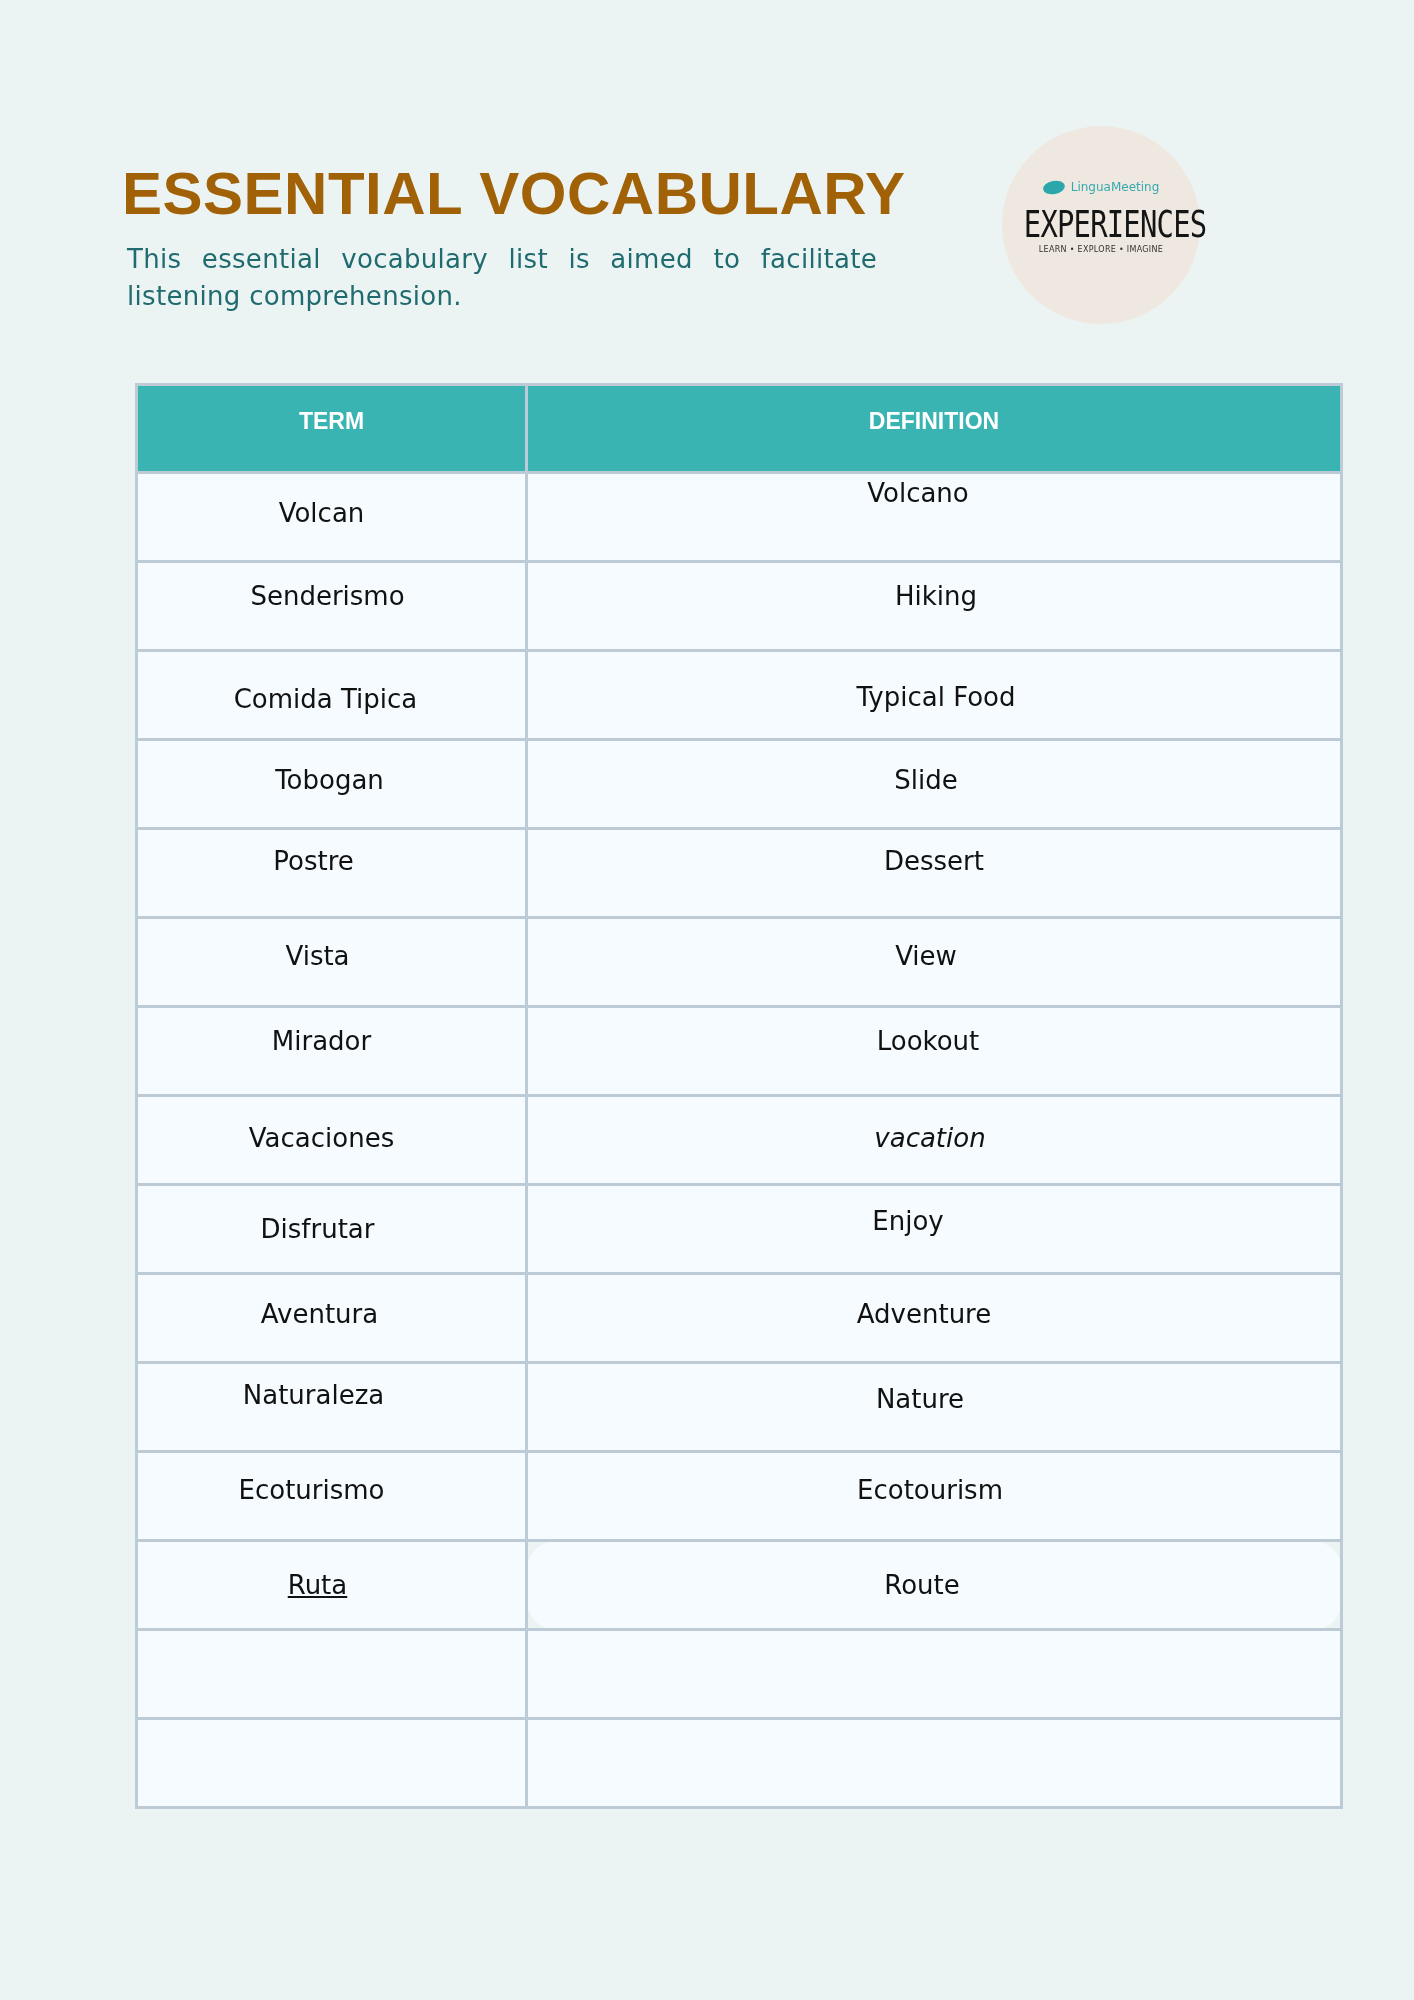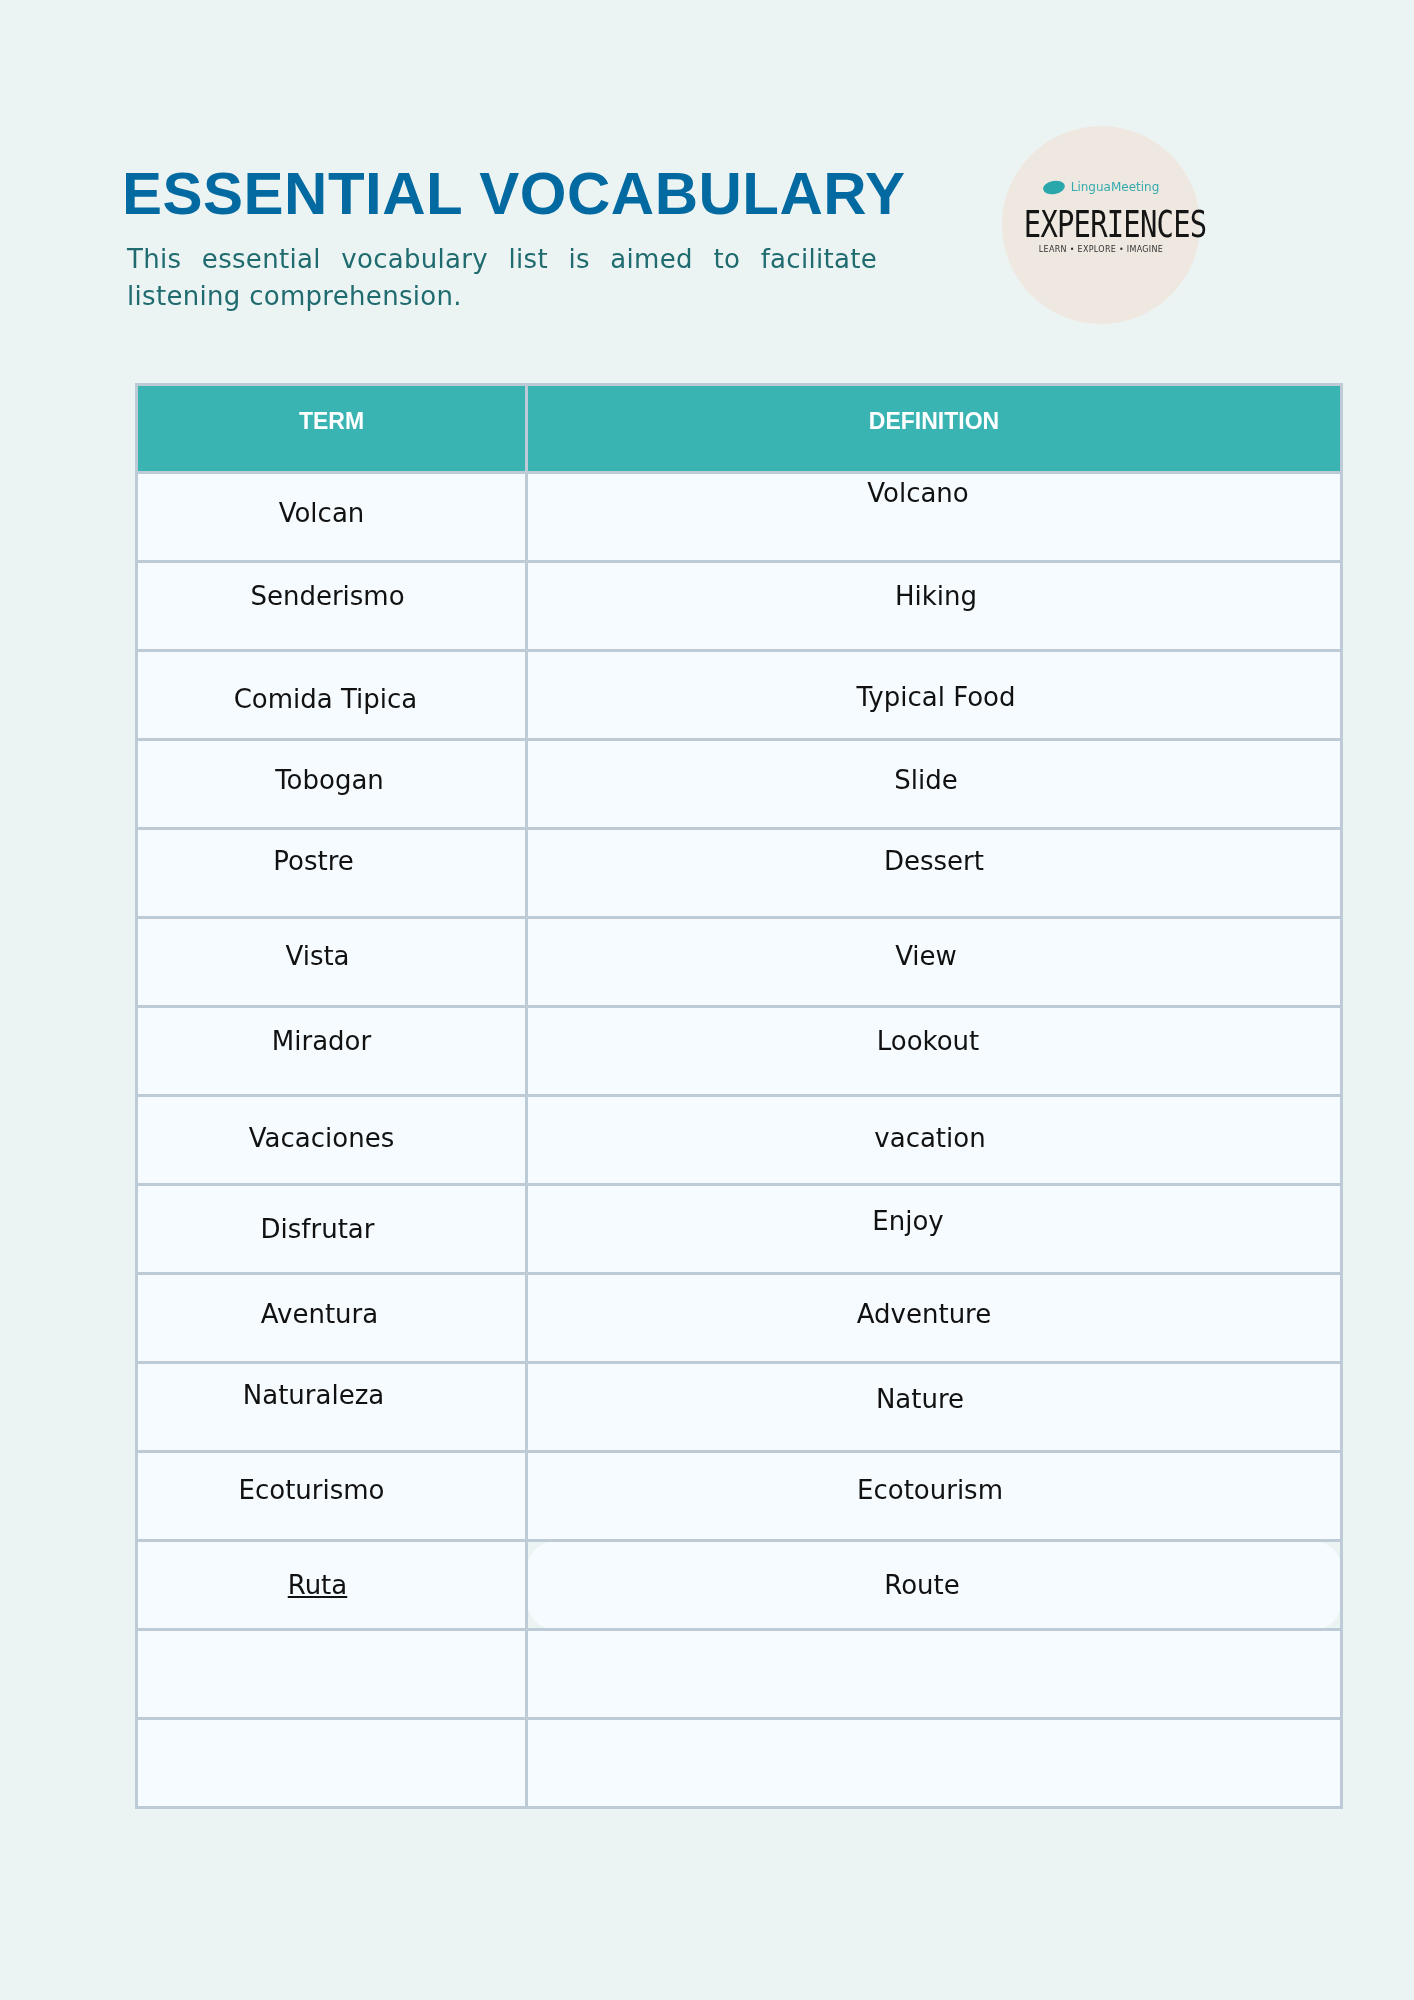--- a/index.html
+++ b/index.html
@@ -10,21 +10,21 @@
       overflow: hidden;
       font-family: "DejaVu Sans", sans-serif;
     }
     .title {
       position: absolute; left: 122px; top: 158px;
       margin: 0;
       font-family: "Liberation Sans", sans-serif;
       font-weight: bold;
       font-size: 60px;
       letter-spacing: 0.5px;
-      color: #0369a1;
+      color: #a16207;
       line-height: 72px;
     }
     .subtitle {
       position: absolute; left: 122px; top: 236px;
       width: 750px;
       margin: 5px;
       font-family: "DejaVu Sans", sans-serif;
       font-size: 26px;
       line-height: 37px;
       color: #1f6b6f;
@@ -155,21 +155,21 @@
       <tr>
         <td style="padding-top: 22px;"><span class="cell-text" style="left: -14px;">Vista</span></td>
         <td style="padding-top: 22px;"><span class="cell-text" style="left: -8px;">View</span></td>
       </tr>
       <tr>
         <td style="padding-top: 18px;"><span class="cell-text" style="left: -10px;">Mirador</span></td>
         <td style="padding-top: 18px;"><span class="cell-text" style="left: -6px;">Lookout</span></td>
       </tr>
       <tr>
         <td style="padding-top: 26px; margin-left: 20px;"><span class="cell-text" style="left: -10px;">Vacaciones</span></td>
-        <td style="padding-top: 26px;"><span class="cell-text" style="left: -4px;">vacation</span></td>
+        <td style="padding-top: 26px;"><span class="cell-text" style="left: -4px; font-style: italic;">vacation</span></td>
       </tr>
       <tr>
         <td style="padding-top: 28px;"><span class="cell-text" style="left: -14px;">Disfrutar</span></td>
         <td style="padding-top: 20px;"><span class="cell-text" style="left: -26px;">Enjoy</span></td>
       </tr>
       <tr>
         <td style="padding-top: 24px;"><span class="cell-text" style="left: -12px;">Aventura</span></td>
         <td style="padding-top: 24px;"><span class="cell-text" style="left: -10px;">Adventure</span></td>
       </tr>
       <tr>

